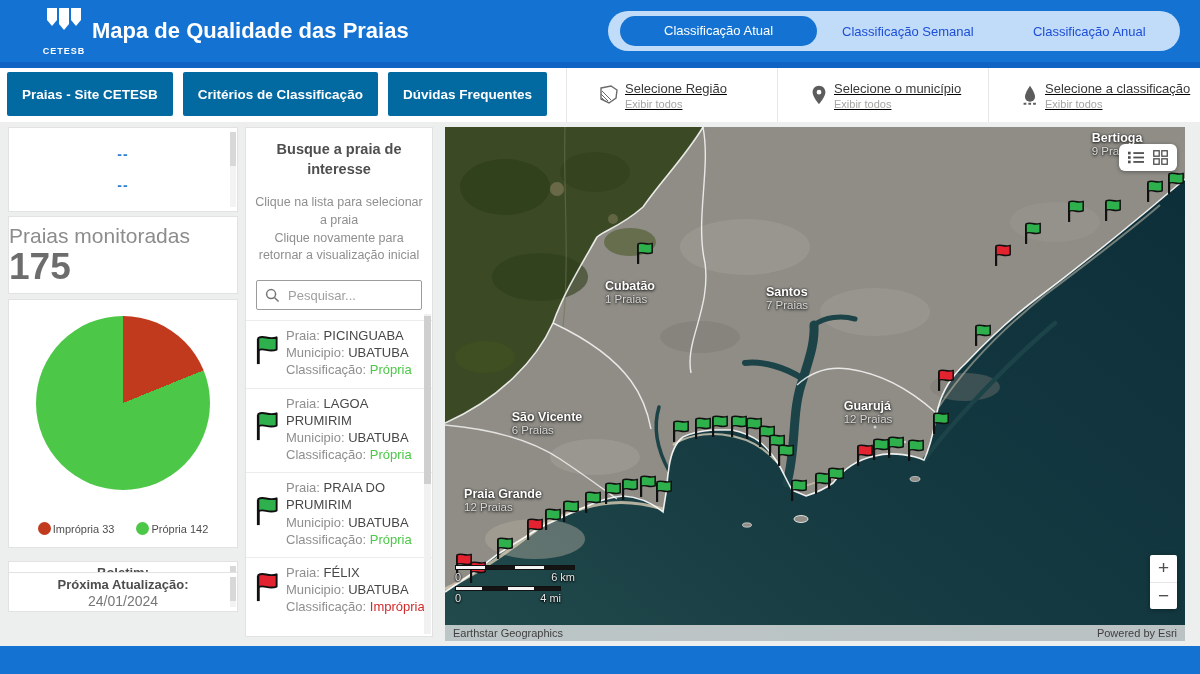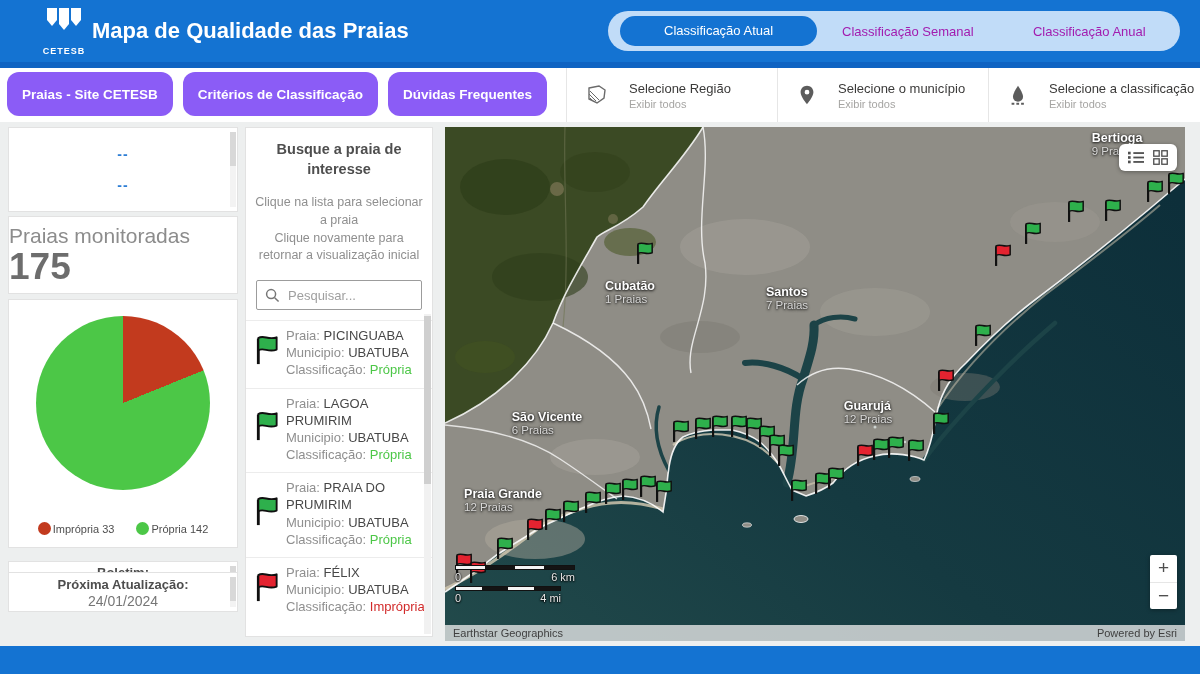--- a/index.html
+++ b/index.html
@@ -10,32 +10,32 @@
   .app-header { position:absolute; top:0; left:0; width:1200px; height:62px;
     background:#1473d2; z-index:10; }
   .header-accent { position:absolute; top:62px; left:0; width:1200px; height:6px;
     background:#0f63c2; z-index:10; }
   .logo-box { position:absolute; left:36px; top:5px; width:56px; text-align:center; }
   .logo-text { color:#fff; font-size:9px; font-weight:bold; letter-spacing:1px; display:block; margin-top:1px; }
   .app-title { position:absolute; left:92px; top:0; height:62px; line-height:62px;
     color:#fff; font-size:22px; font-weight:bold; }
   .tabbar { position:absolute; right:20px; top:11px; width:572px; height:40px;
     background:#c1dcf8; border-radius:20px; display:flex; align-items:center; }
-  .tab { flex:1; text-align:center; font-size:13px; color:#a21caf; cursor:pointer; }
+  .tab { flex:1; text-align:center; font-size:13px; color:#1d4ed8; cursor:pointer; }
   .tab.selected { flex:0 0 auto; margin-left:12px; padding:0 44px; height:30px; line-height:30px;
     background:#1473d2; color:#fff; border-radius:15px; }
 
   
   .toolbar { position:absolute; top:68px; left:0; width:1200px; height:54px; background:#fff; }
   .tb-buttons { position:absolute; left:7px; top:4px; display:flex; gap:10px; }
-  .tb-btn { background:#8b5cf6; color:#fff; border:none; font-family:inherit;
-    font-size:13.5px; font-weight:bold; height:44px; padding:0 15px; border-radius:12px; cursor:pointer; }
+  .tb-btn { background:#0369a1; color:#fff; border:none; font-family:inherit;
+    font-size:13.5px; font-weight:bold; height:44px; padding:0 15px; border-radius:2px; cursor:pointer; }
   .selectors { position:absolute; left:566px; top:0; height:54px; display:flex; }
   .selector { width:211px; border-left:1px solid #e6e6e6; display:flex; align-items:center;
-    padding-left:18px; gap:20px; cursor:pointer; }
+    padding-left:30px; gap:4px; cursor:pointer;text-decoration:underline; }
   .sel-title { font-size:13px; color:#3b3a39; }
   .sel-sub { font-size:11px; color:#a6a5a3; margin-top:2px; }
 
   
   .card { position:absolute; background:#fff; border:1px solid #e2e2e2; }
   .vtrack { position:absolute; right:1px; top:4px; bottom:4px; width:6px; background:#f3f3f3; }
   .vthumb { position:absolute; right:0; top:0; width:6px; height:34px; background:#d8d8d8; }
   .card-dashes { left:8px; top:127px; width:230px; height:85px;
     display:flex; flex-direction:column; justify-content:space-around; align-items:center; padding:10px 0; }
   .dash { color:#2e7ed5; font-weight:bold; font-size:14px; letter-spacing:1px; }

